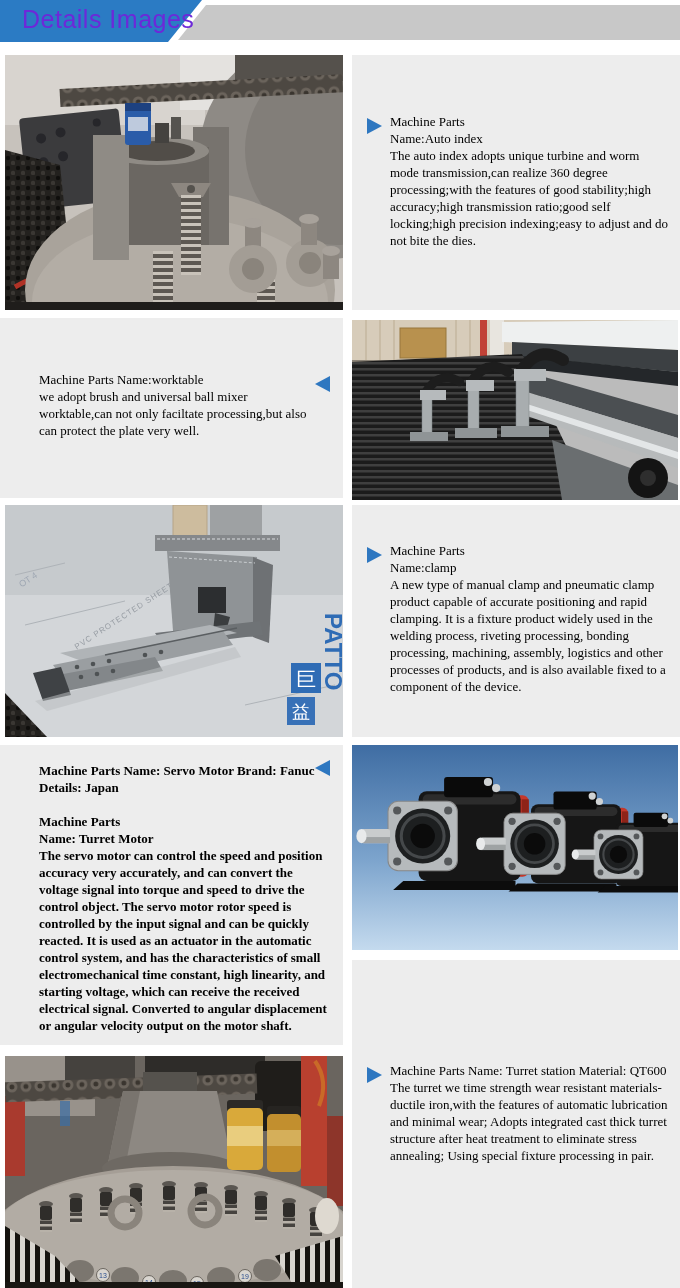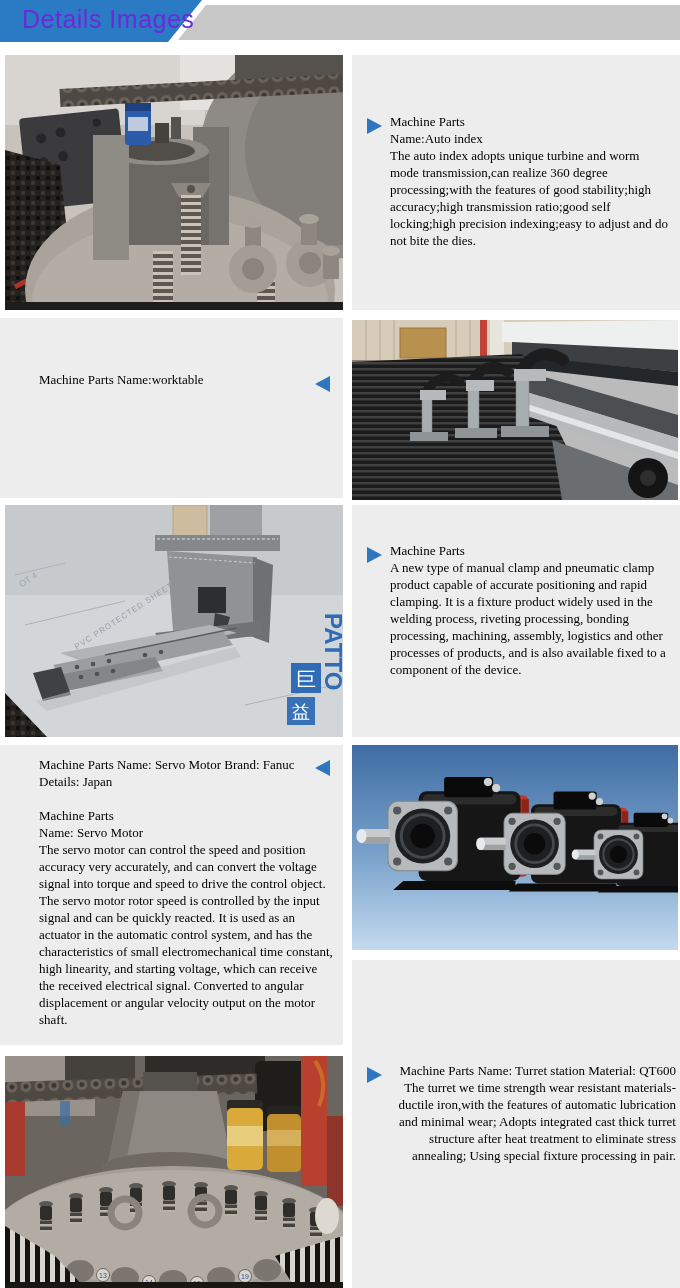--- a/index.html
+++ b/index.html
@@ -29,24 +29,24 @@
   #img1{left:5px;top:55px;width:338px;height:255px;}
   #pan1{left:352px;top:55px;width:328px;height:255px;}
   #pan1 .tri{left:15px;top:63px;} #pan1 .txt{left:38px;top:58px;width:278px;}
   #pan2{left:0;top:318px;width:343px;height:180px;}
   #pan2 .tri{right:13px;top:58px;} #pan2 .txt{left:39px;top:53px;width:282px;}
   #img2{left:352px;top:320px;width:326px;height:180px;}
   #img3{left:5px;top:505px;width:338px;height:232px;}
   #pan3{left:352px;top:505px;width:328px;height:232px;}
   #pan3 .tri{left:15px;top:42px;} #pan3 .txt{left:38px;top:37px;width:280px;}
   #pan4{left:0;top:745px;width:343px;height:300px;}
-  #pan4 .tri{right:13px;top:15px;} #pan4 .txt{left:39px;top:11px;width:294px;}
+  #pan4 .tri{right:13px;top:15px;} #pan4 .txt{left:39px;top:17px;width:294px;font-weight:bold;}
   #img4{left:352px;top:745px;width:326px;height:205px;}
   #img5{left:5px;top:1056px;width:338px;height:232px;}
-  #pan5{left:352px;top:960px;width:328px;height:328px;text-align:right;}
+  #pan5{left:352px;top:960px;width:328px;height:328px;}
   #pan5 .tri{left:15px;top:107px;} #pan5 .txt{left:38px;top:102px;width:286px;}
 </style>
 </head>
 <body>
 
 <div class="hdr">
   <div class="hdr-gray"></div>
   <div class="hdr-blue"></div>
   <div class="hdr-title">Details Images</div>
 </div>
@@ -126,20 +126,21 @@
     <p>Machine Parts</p>
     <p>Name:Auto index</p>
     <p>The auto index adopts unique turbine and worm mode transmission,can realize 360 degree processing;with the features of good stability;high accuracy;high transmission ratio;good self locking;high precision indexing;easy to adjust and do not bite the dies.</p>
   </div>
 </div>
 
 <div class="panel" id="pan2">
   <div class="tri tri-left"></div>
   <div class="txt">
     <p>Machine Parts Name:worktable</p>
+    <p>we adopt brush and universal ball mixer worktable,can not only faciltate processing,but also can protect the plate very well.</p>
   </div>
 </div>
 
 <figure class="photo" id="img2" style="margin:0" aria-label="worktable-photo">
   <svg width="326" height="180" viewBox="0 0 326 180">
     <defs>
       <pattern id="slat2" width="8" height="6" patternUnits="userSpaceOnUse">
         <rect width="8" height="6" fill="#1b1b1b"></rect>
           <rect width="8" height="2.5" fill="#3f3f3f"></rect>
       </pattern>
@@ -241,31 +242,32 @@
     </g>
     <polygon points="0,188 42,232 0,232" fill="url(#brush3)"></polygon>
     <line x1="100" y1="150" x2="232" y2="123" stroke="#5a5e61" stroke-width="1.5"></line>
   </svg>
 </figure>
 
 <div class="panel" id="pan3">
   <div class="tri tri-right"></div>
   <div class="txt">
     <p>Machine Parts</p>
+    <p>Name:clamp</p>
     <p>A new type of manual clamp and pneumatic clamp product capable of accurate positioning and rapid clamping. It is a fixture product widely used in the welding process, riveting processing, bonding processing, machining, assembly, logistics and other processes of products, and is also available fixed to a component of the device.</p>
   </div>
 </div>
 
 <div class="panel" id="pan4">
   <div class="tri tri-left"></div>
   <div class="txt">
     <p>Machine Parts Name: Servo Motor Brand: Fanuc</p>
     <p>Details: Japan</p>
     <p class="gap">Machine Parts</p>
-    <p>Name: Servo Motor</p>
+    <p>Name: Turret Motor</p>
     <p>The servo motor can control the speed and position accuracy very accurately, and can convert the voltage signal into torque and speed to drive the control object. The servo motor rotor speed is controlled by the input signal and can be quickly reacted. It is used as an actuator in the automatic control system, and has the characteristics of small electromechanical time constant, high linearity, and starting voltage, which can receive the received electrical signal. Converted to angular displacement or angular velocity output on the motor shaft.</p>
   </div>
 </div>
 
 <figure class="photo" id="img4" style="margin:0" aria-label="servo-motor-photo">
   <svg width="326" height="205" viewBox="0 0 326 205">
     <defs>
       <linearGradient id="sky4" x1="0" y1="0" x2="0" y2="1">
         <stop offset="0" stop-color="#3f6da3"></stop>
           <stop offset=".55" stop-color="#7ba3cc"></stop>

